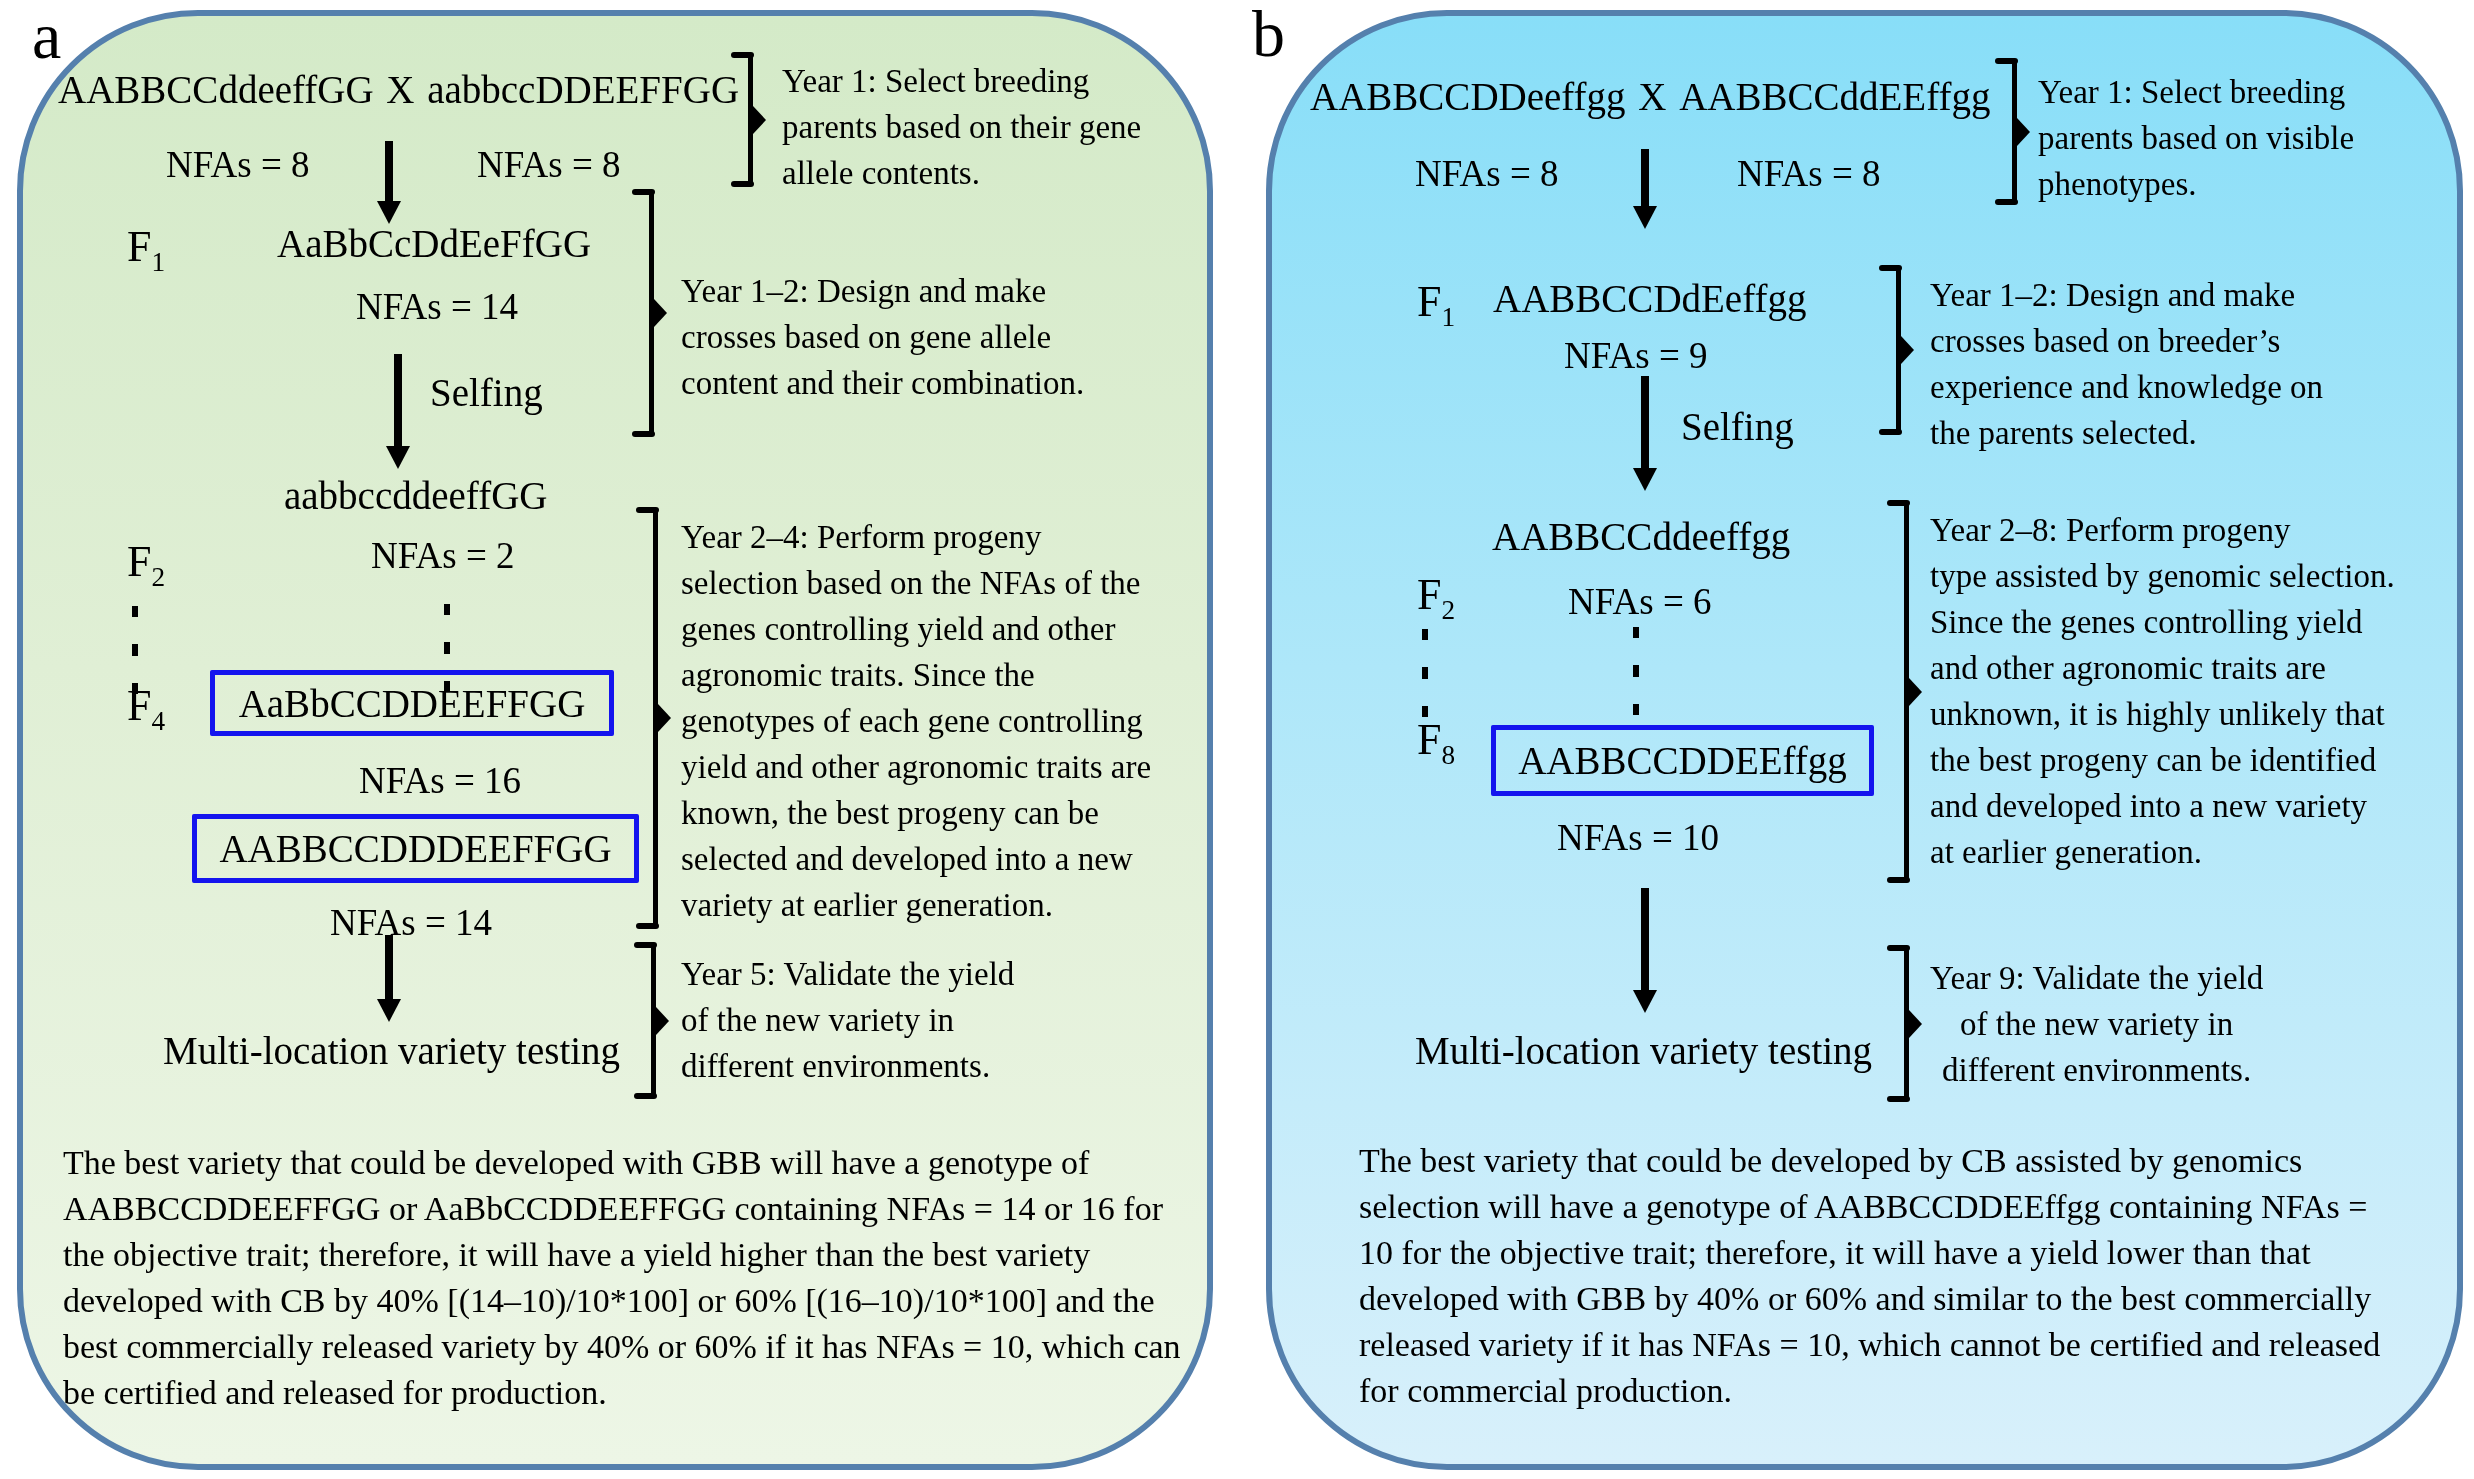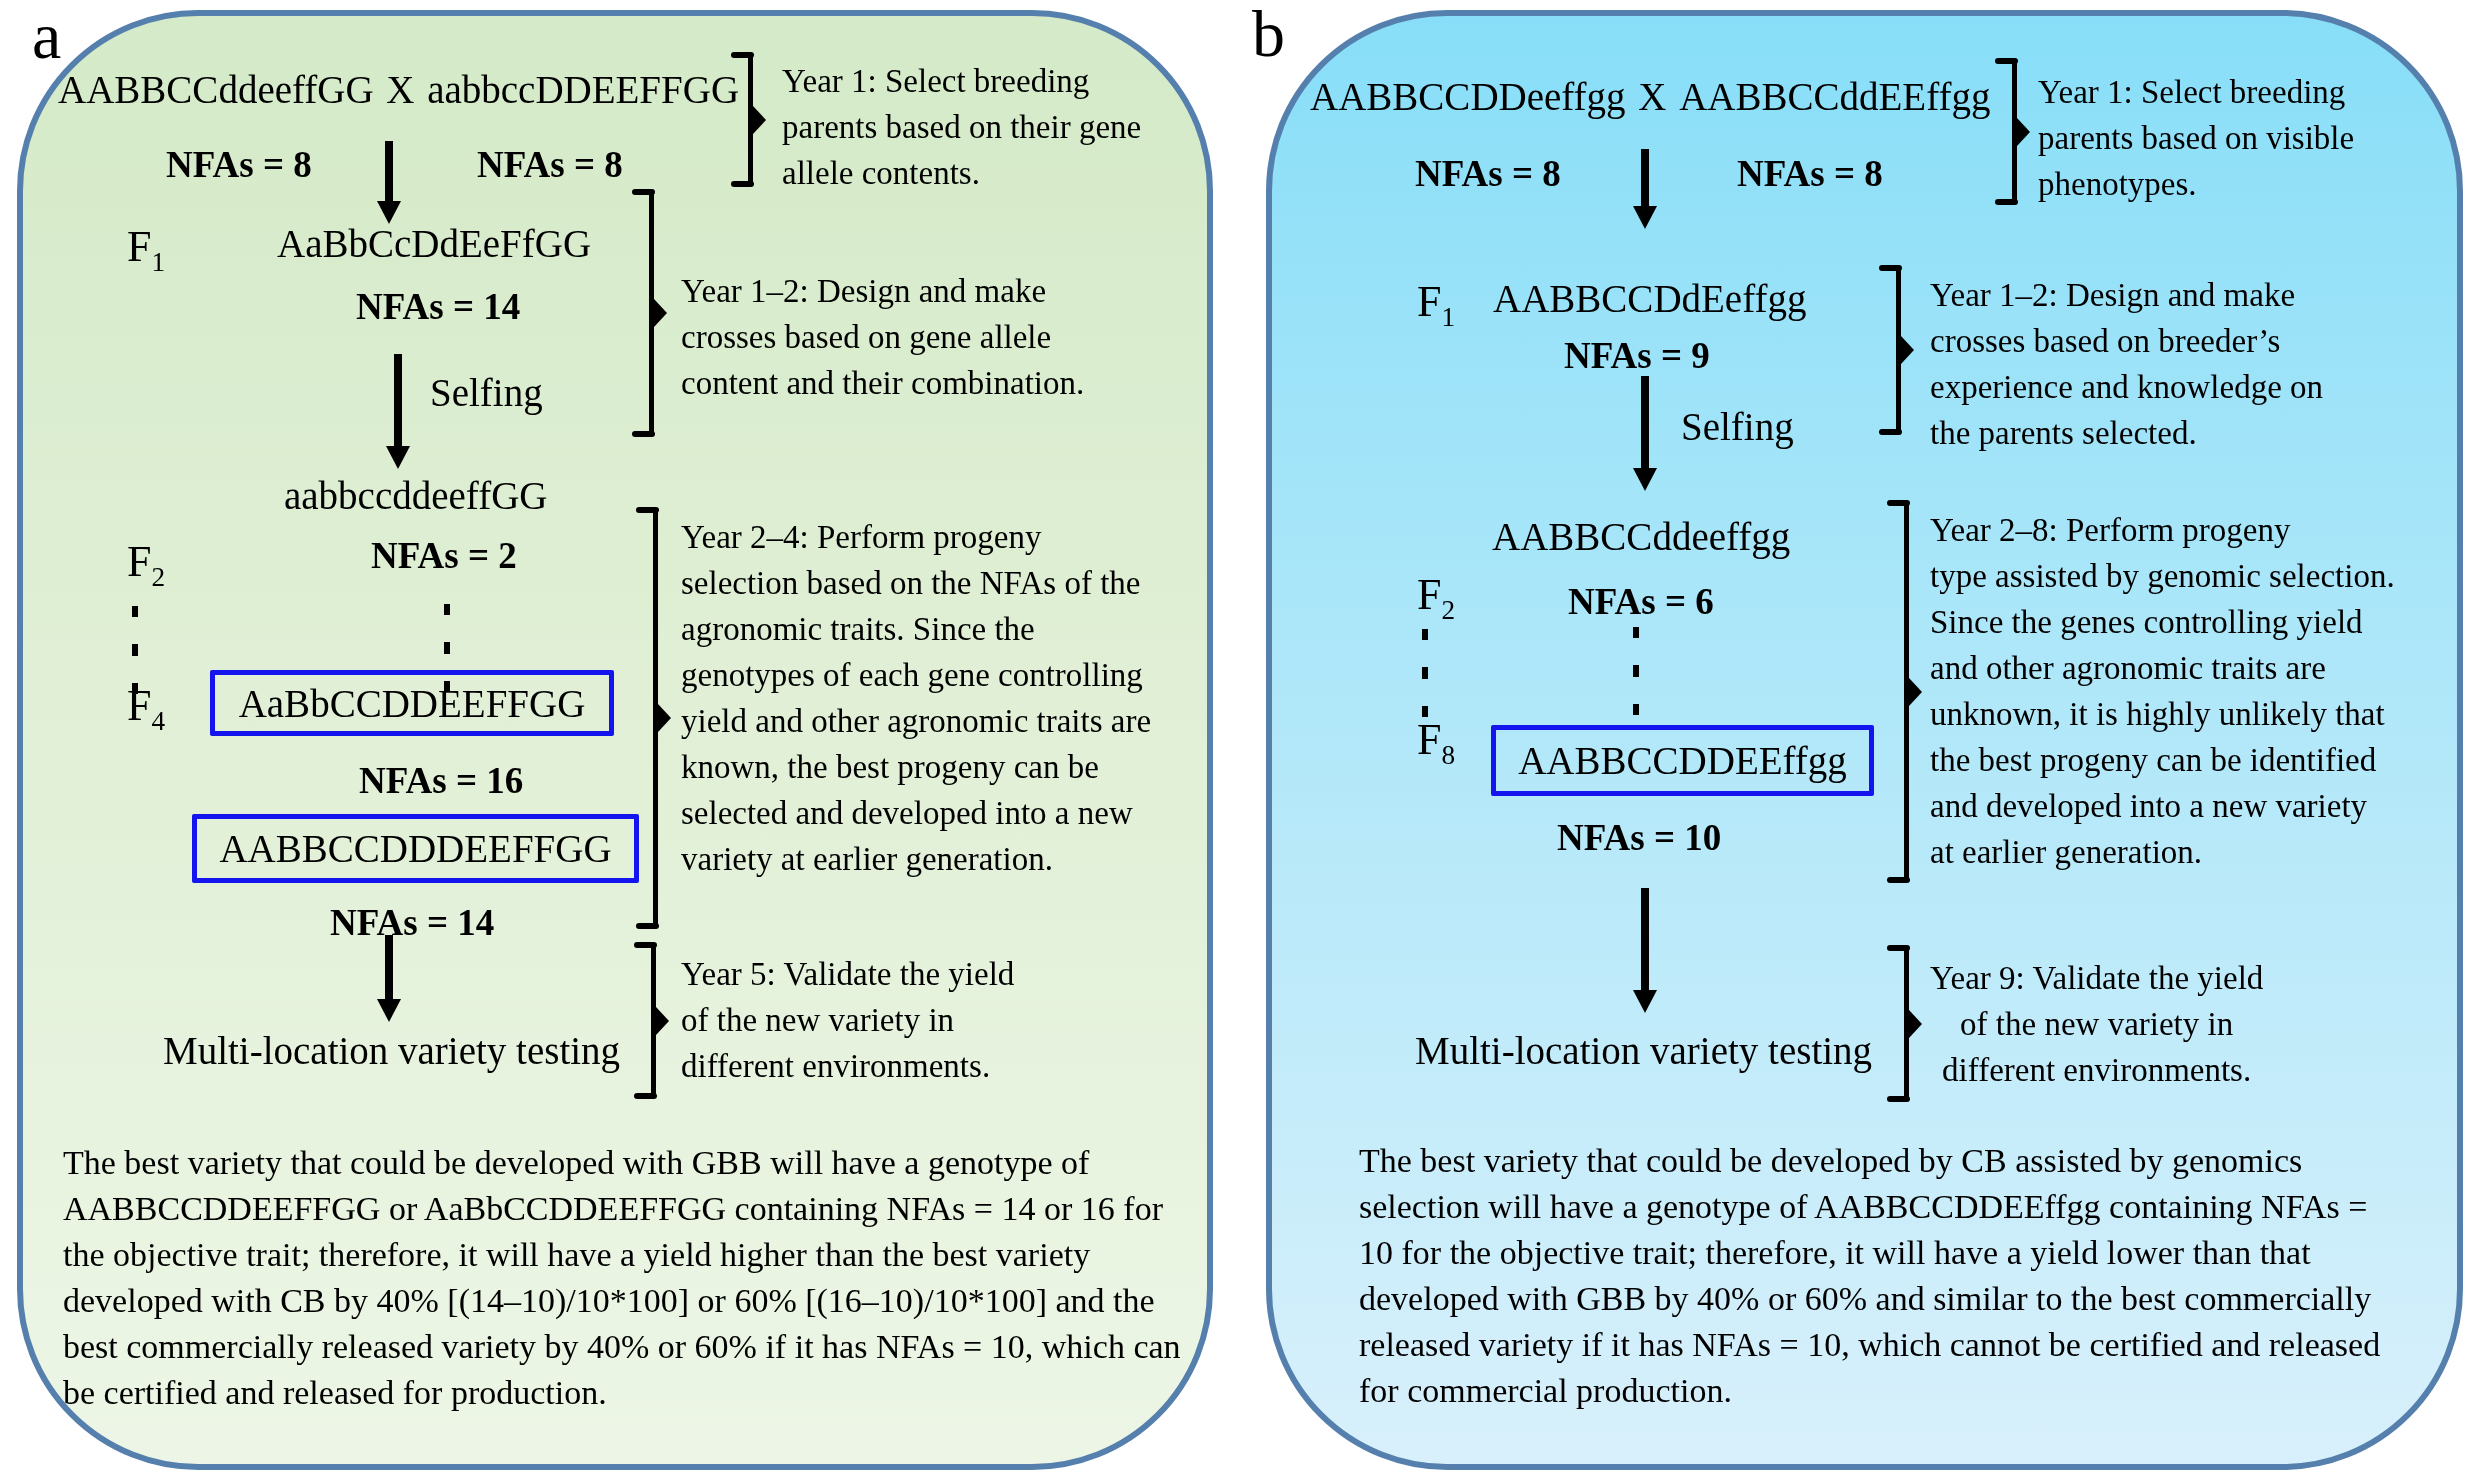--- a/index.html
+++ b/index.html
@@ -5,21 +5,21 @@
   html,body{margin:0;padding:0;background:#ffffff;}
   .page{position:relative;width:2475px;height:1479px;background:#ffffff;
         font-family:"Liberation Serif", serif;color:#000;overflow:hidden;}
   .panel{position:absolute;border:6.3px solid #5580ad;border-radius:181px;box-sizing:border-box;}
   .panel-a{left:16.5px;top:10.2px;width:1196px;height:1460px;
         background:linear-gradient(180deg,#d4eac8 0%,#e0efd5 45%,#edf6e6 100%);}
   .panel-b{left:1266px;top:10.2px;width:1197px;height:1460px;
         background:linear-gradient(180deg,#88def8 0%,#aee7f9 45%,#d8f0fb 100%);}
   .corner-label{position:absolute;font-size:66px;line-height:1;z-index:6;}
   .flow{position:absolute;font-size:39px;line-height:1.1;white-space:nowrap;}
-  .nfa{position:absolute;font-size:37px;line-height:1.1;white-space:nowrap;font-weight:bold;}
+  .nfa{position:absolute;font-size:37px;line-height:1.1;white-space:nowrap;}
   .flabel{position:absolute;font-size:44px;line-height:1.1;white-space:nowrap;}
   .flabel sub{font-size:0.62em;}
   .note{position:absolute;font-size:33px;line-height:46px;white-space:nowrap;}
   .para{position:absolute;font-size:34px;line-height:46px;text-align:left;}
   .bluebox{position:absolute;border:5.1px solid #1414ee;border-radius:1.9px;display:flex;
         align-items:center;justify-content:center;font-size:39px;white-space:nowrap;box-sizing:border-box;}
   .arrow{position:absolute;width:7.6px;background:#000;}
   .arrow::after{content:"";position:absolute;left:50%;bottom:-20.3px;transform:translateX(-50%);
         width:0;height:0;border-left:12.7px solid transparent;border-right:12.7px solid transparent;
         border-top:23px solid #000;}
@@ -101,20 +101,21 @@
 
   <div class="brace" style="left:636px;top:507px;height:422px;">
     <span class="b-top"></span>
       <span class="b-stem"></span>
       <span class="b-bot"></span>
       <span class="b-pt"></span>
   </div>
   <div class="note" style="left:681px;top:514px;">
       <div>Year 2–4: Perform progeny</div>
       <div>selection based on the NFAs of the</div>
+      <div>genes controlling yield and other</div>
       <div>agronomic traits. Since the</div>
       <div>genotypes of each gene controlling</div>
       <div>yield and other agronomic traits are</div>
       <div>known, the best progeny can be</div>
       <div>selected and developed into a new</div>
       <div>variety at earlier generation.</div>
     </div>
 
   <div class="bluebox" style="left:192px;top:814px;width:447px;height:69px;">AABBCCDDDEEFFGG</div>
   <div class="nfa" style="left:330px;top:903px;">NFAs = 14</div>

